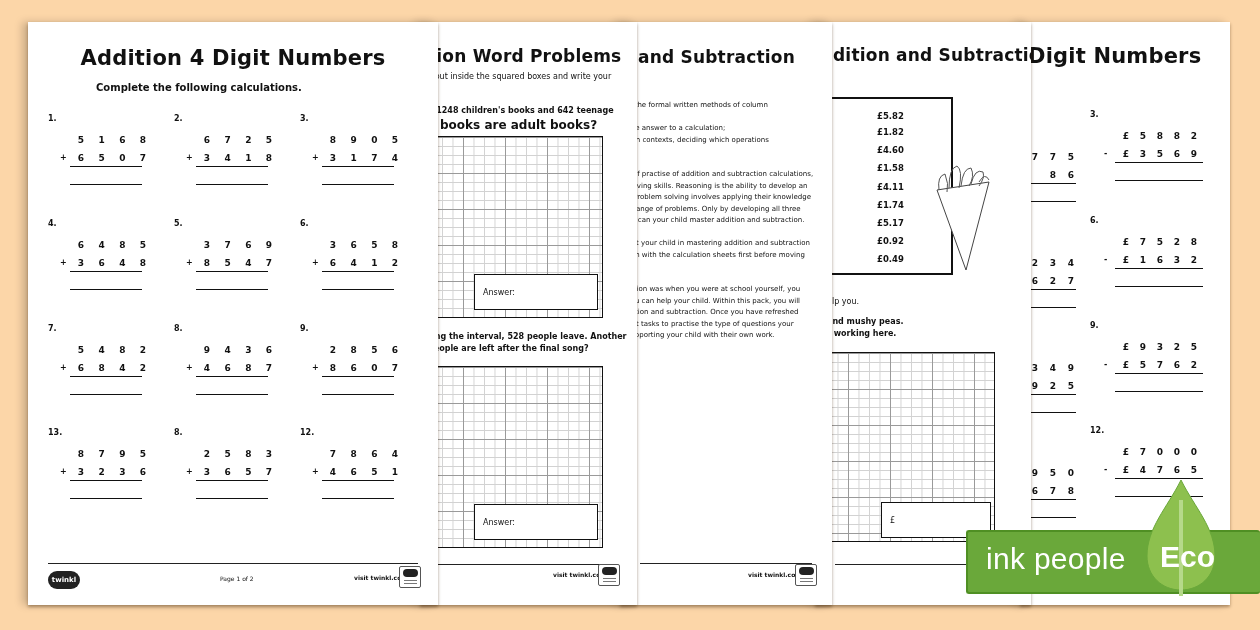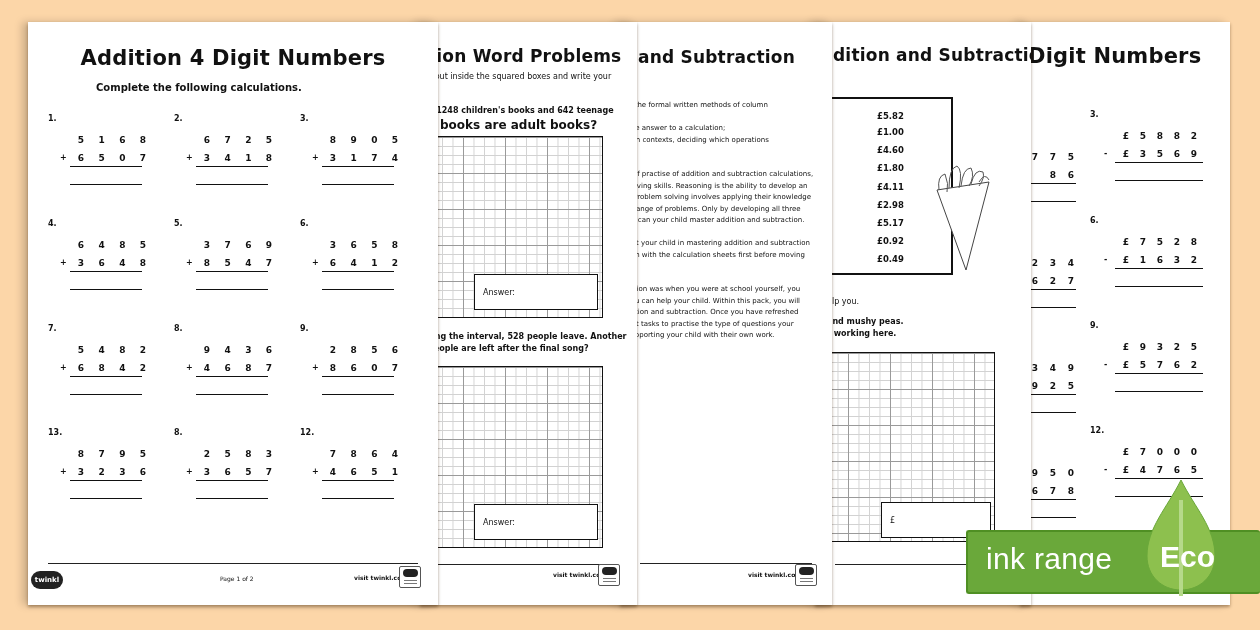--- a/index.html
+++ b/index.html
@@ -251,25 +251,25 @@
         <div class="line2" style="left:25px; width:88px;"></div>
       </div>
     </div>
 </div>
 
 <div class="page" id="p4">
   <div class="title" style="left:18px; top:23px; font-size:17px;">dition and Subtraction</div>
   <div class="menu-box"></div>
   <div id="p4-prices">
       <div class="price" style="top: 89px;">£5.82</div>
-      <div class="price" style="top: 105px;">£1.00</div>
+      <div class="price" style="top: 105px;">£1.82</div>
       <div class="price" style="top: 123px;">£4.60</div>
-      <div class="price" style="top: 141px;">£1.80</div>
+      <div class="price" style="top: 141px;">£1.58</div>
       <div class="price" style="top: 160px;">£4.11</div>
-      <div class="price" style="top: 178px;">£2.98</div>
+      <div class="price" style="top: 178px;">£1.74</div>
       <div class="price" style="top: 196px;">£5.17</div>
       <div class="price" style="top: 214px;">£0.92</div>
       <div class="price" style="top: 232px;">£0.49</div>
     </div>
   <svg style="position:absolute; left:116px; top:140px;" width="70" height="110" viewBox="0 0 70 110">
     <path d="M6 28 L58 20 L35 108 Z" fill="#fff" stroke="#444" stroke-width="1"></path>
     <path d="M8 28 q-2 -14 6 -16 q4 10 2 18 M18 26 q0 -20 8 -22 q6 4 2 22 M30 24 q2 -18 10 -18 q4 8 -2 18 M40 22 q4 -16 12 -12 q2 6 -4 14 M48 20 q6 -10 10 -2" fill="none" stroke="#555" stroke-width="1"></path>
   </svg>
   <div class="small" style="left:12px; top:275px; font-size:8px;">elp you.</div>
   <div class="small" style="left:12px; top:295px; font-size:8px; font-weight:bold;">and mushy peas.</div>
@@ -548,26 +548,26 @@
           <span>4</span>
           <span>6</span>
           <span>5</span>
           <span>1</span>
         </div>
         <div class="line1"></div>
         <div class="line2"></div>
       </div>
     </div>
   <div class="footer-line" style="top:541px;"></div>
-  <div class="twinkl-logo" style="left:3px; top:549px;">twinkl</div>
+  <div class="twinkl-logo" style="left:20px; top:549px;">twinkl</div>
   <div class="small" style="left:192px; top:553px; font-size:6px;">Page 1 of 2</div>
   <div class="small" style="left:326px; top:552px; font-size:6px; font-weight:bold;">visit twinkl.com</div>
   <div class="badge" style="left:371px; top:544px;"></div>
 </div>
 
 <div id="eco">
-  <div id="eco-text">ink range</div>
+  <div id="eco-text">ink people</div>
 </div>
 <svg id="eco-drop" viewBox="0 0 72 118">
   <path d="M36 2 C50 30 70 50 70 78 C70 98 55 112 36 112 C17 112 2 98 2 78 C2 50 22 30 36 2 Z" fill="#8dc04e" stroke="#6aa83a" stroke-width="1"></path>
   <rect x="34" y="22" width="4" height="96" fill="#b6d98a"></rect>
 </svg>
 <div id="eco-label">Eco</div>
 
 </body></html>

